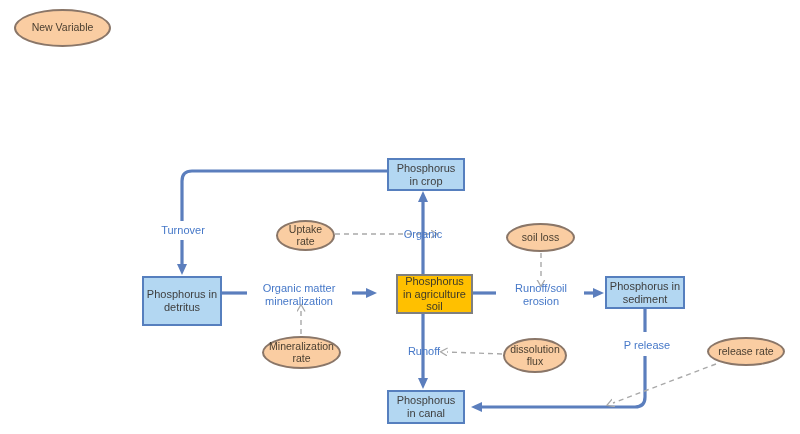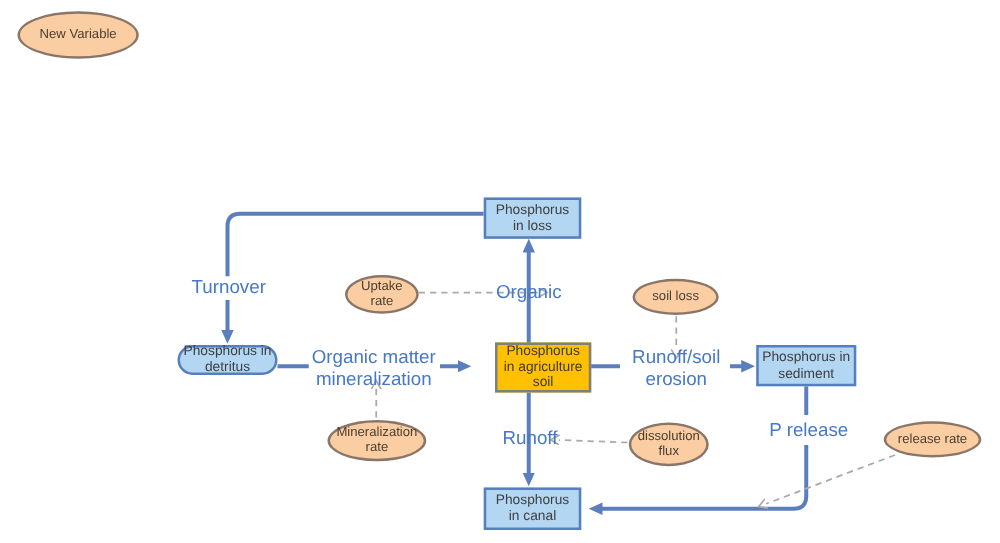--- a/index.html
+++ b/index.html
@@ -34,21 +34,21 @@
   }
   .aux{
     position:absolute;box-sizing:border-box;border-radius:50%;
     background:var(--aux_fill);border:2px solid var(--aux_border);
     color:var(--aux_text);font-size:10.5px;line-height:1.1;
     display:flex;align-items:center;justify-content:center;text-align:center;
     padding:1px 2px;cursor:move;
   }
   .flow-label{
     position:absolute;transform:translate(-50%,-50%);
-    color:var(--label_color);font-size:15px;line-height:1.18;
+    color:var(--label_color);font-size:11px;line-height:1.18;
     text-align:center;white-space:nowrap;cursor:default;
   }
   .flow-label.wrap{white-space:normal;}
 </style>
 </head>
 <body>
 
 <div class="canvas">
 
   <svg class="layer" viewBox="0 0 800 434">
@@ -101,23 +101,23 @@
     <g>
       <path class="dashed" d="M 502 354 L 447 352" marker-end="url(#arrowGray)"></path>
     </g>
     <g>
       <path class="dashed" d="M 716 364 L 613 403" marker-end="url(#arrowGray)"></path>
     </g>
   </svg>
 
   <div class="aux" style="left:14px;top:9px;width:97px;height:38px;text-align:center;">New Variable</div>
 
-  <div class="stock" style="left:387px;top:158px;width:78px;height:33px;">Phosphorus in loss</div>
+  <div class="stock" style="left:387px;top:158px;width:78px;height:33px;">Phosphorus in crop</div>
 
-  <div class="stock" style="left:142px;top:276px;width:80px;height:24px;border-radius:16px;">Phosphorus in detritus</div>
+  <div class="stock" style="left:142px;top:276px;width:80px;height:50px;">Phosphorus in detritus</div>
 
   <div class="stock highlight" style="left:396px;top:274px;width:77px;height:40px;">Phosphorus in agriculture soil</div>
 
   <div class="stock" style="left:605px;top:276px;width:80px;height:33px;">Phosphorus in sediment</div>
 
   <div class="stock" style="left:387px;top:390px;width:78px;height:34px;">Phosphorus in canal</div>
 
   <div class="aux" style="left:276px;top:220px;width:59px;height:31px;">Uptake rate</div>
 
   <div class="aux" style="left:506px;top:223px;width:69px;height:29px;">soil loss</div>

